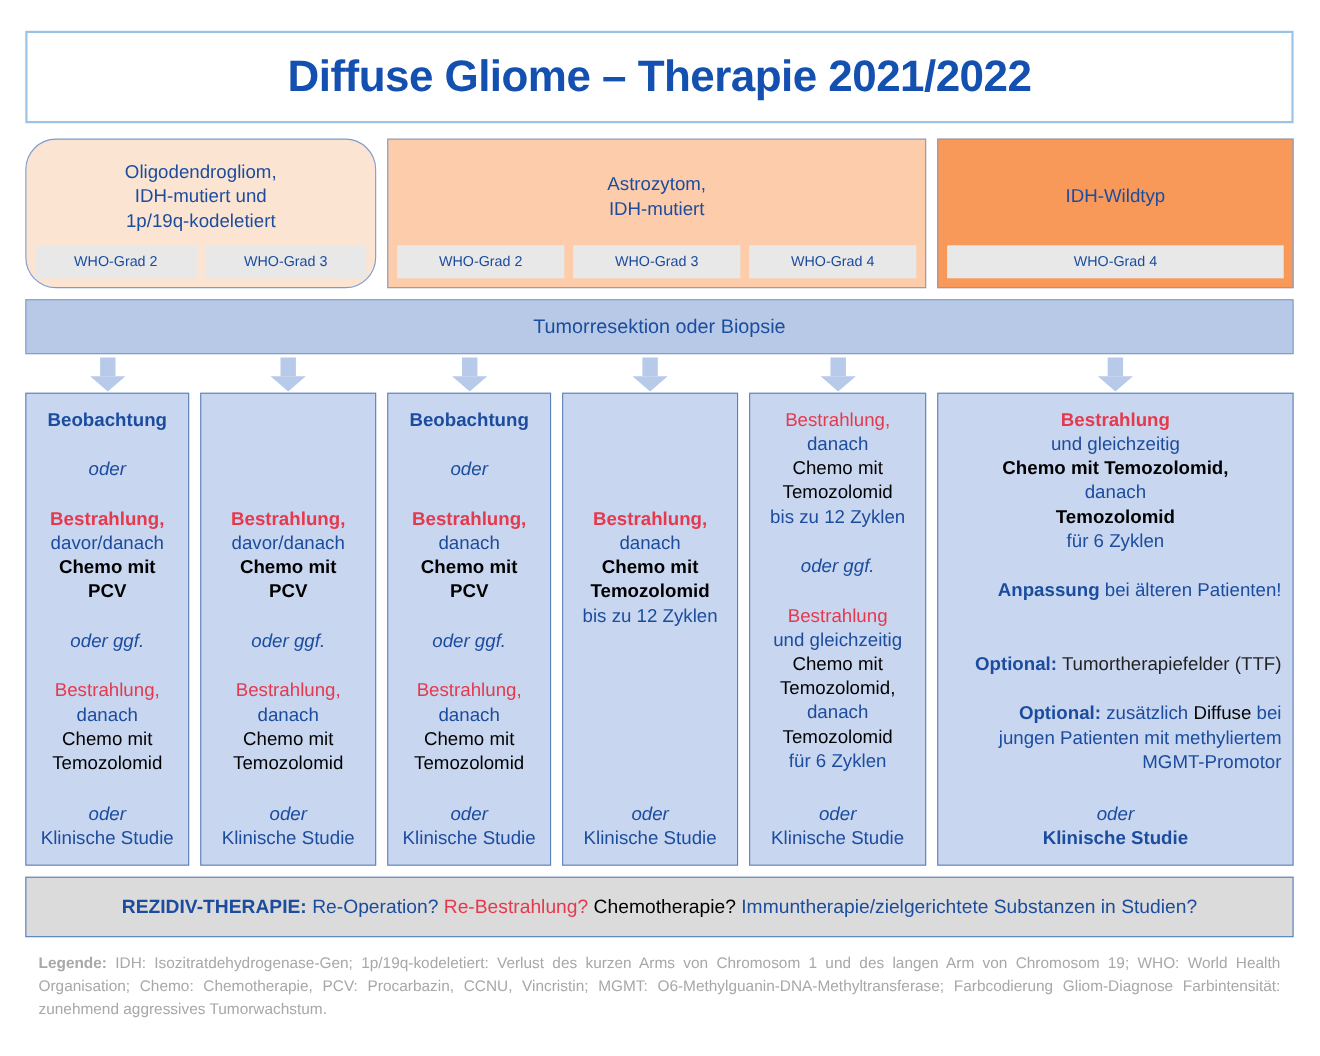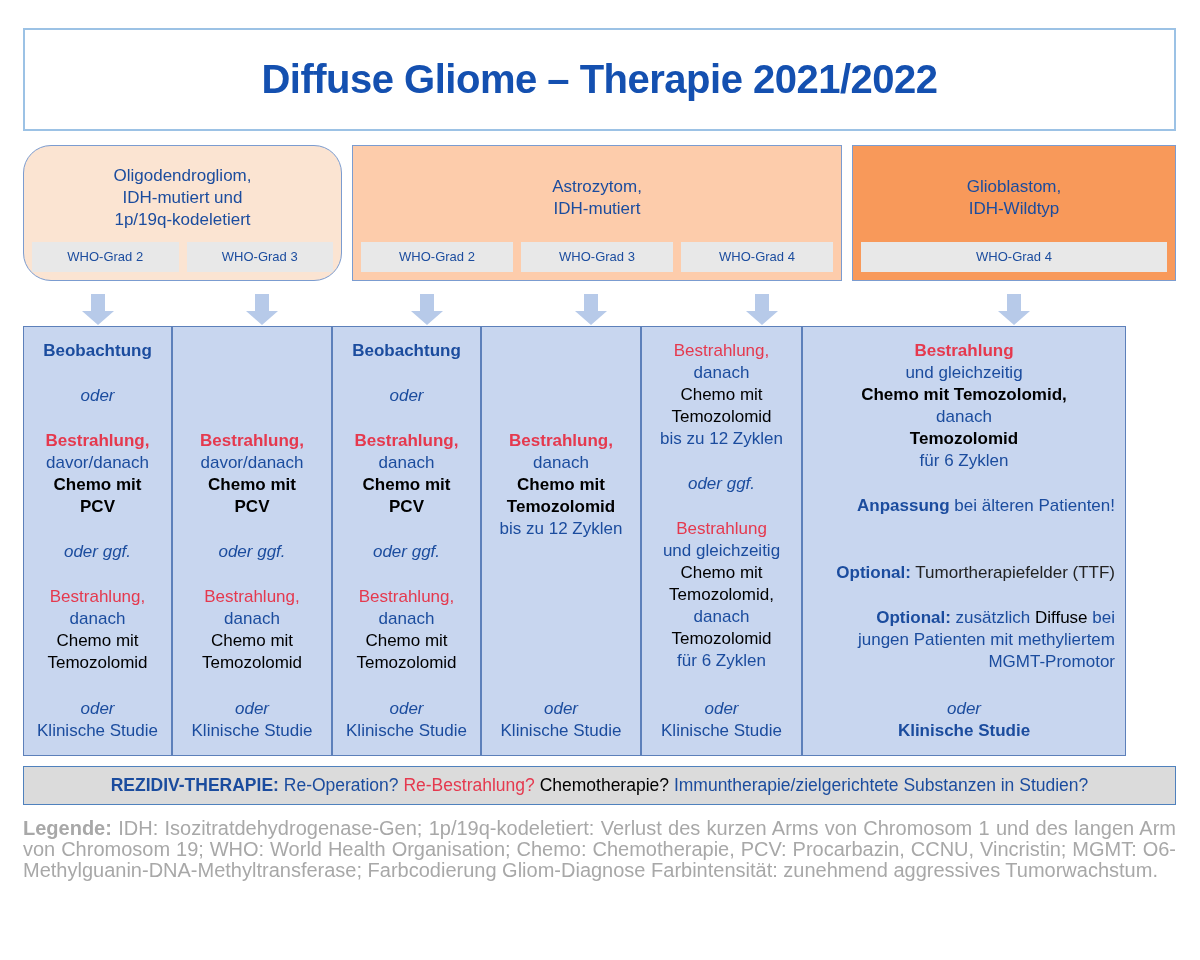--- a/index.html
+++ b/index.html
@@ -1,21 +1,21 @@
 <!DOCTYPE html>
 <html lang="de"><head>
 <meta charset="utf-8">
 <style>
   html,body{margin:0;padding:0;background:#ffffff;}
   body{width:1200px;height:960px;overflow:hidden;
        font-family:"Liberation Sans","DejaVu Sans",sans-serif;color:#1b4c9e;}
   .page{width:1153px;margin:28px 24px 0 23px;}
 
   
-  .title-box{height:103px;border:2px solid #9cc2e5;box-sizing:border-box;
+  .title-box{height:84px;border:2px solid #9cc2e5;box-sizing:border-box;
              display:flex;align-items:center;justify-content:center;margin-bottom:14px;}
   .title-box h1{margin:0;font-size:40px;font-weight:bold;color:#1450b0;letter-spacing:-.5px;}
 
   
   .header-row{display:grid;grid-template-columns:319px 490px 324px;column-gap:10px;margin-bottom:10px;}
   .hgroup{height:136px;border:1px solid #7b9cd0;box-sizing:border-box;
           display:flex;flex-direction:column;padding:8px;}
   .g1{background:#fbe4d2;border-radius:28px;}
   .g2{background:#fdccab;}
   .g3{background:#f8995a;}
@@ -34,39 +34,39 @@
           column-gap:10px;height:35px;}
   .acell{display:flex;align-items:flex-start;justify-content:center;padding-top:3px;}
   .arrow{position:relative;width:32px;height:31px;}
   .arrow .shaft{position:absolute;left:9px;top:0;width:14px;height:17px;background:#b7cae9;}
   .arrow .head{position:absolute;left:0;top:17px;width:0;height:0;
                border-left:16px solid transparent;border-right:16px solid transparent;
                border-top:14px solid #b7cae9;}
 
   
   .cols{display:grid;grid-template-columns:149px 160px 149px 160px 161px 324px;
-        margin-bottom:10px;}
+        column-gap:10px;margin-bottom:10px;}
   .t-col{height:430px;background:#c8d6ef;border:1px solid #5d80ba;box-sizing:border-box;
          display:flex;flex-direction:column;padding:13px 5px;
          font-size:17px;line-height:22px;text-align:center;color:#1b4c9e;}
   .blk + .blk{margin-top:23px;}
   .blk.left{text-align:right;padding:0 5px;}
   .b{font-weight:bold;}
   .i{font-style:italic;}
   .c-red{color:#e5394e;}
   .c-green{color:#000000;}
   .c-black{color:#222222;}
 
   
-  .rezidiv{height:39px;background:#dbdbdb;border:1px solid #4f81bd;box-sizing:border-box;
+  .rezidiv{height:55px;background:#dbdbdb;border:1px solid #4f81bd;box-sizing:border-box;
            display:flex;align-items:center;justify-content:center;
            font-size:17.5px;color:#1b4c9e;margin-bottom:13px;}
 
   
-  .legend{margin:0;font-size:20px;line-height:21px;color:#a8a8a8;text-align:justify;}
+  .legend{margin:12px;font-size:14px;line-height:21px;color:#a8a8a8;text-align:justify;}
   .legend .lbl{font-weight:bold;}
   .attribution{margin:10px 0 0 0;font-size:17px;color:#3d3d3d;text-align:right;}
 </style>
 </head>
 <body>
 
 <div class="page">
 
   <div class="title-box">
     <h1>Diffuse Gliome – Therapie 2021/2022</h1>
@@ -90,29 +90,31 @@
           <div>IDH-mutiert</div>
         </div>
       <div class="grades" style="grid-template-columns: repeat(3, 1fr);">
           <div class="chip">WHO-Grad 2</div>
           <div class="chip">WHO-Grad 3</div>
           <div class="chip">WHO-Grad 4</div>
         </div>
     </div>
     <div class="hgroup g3">
       <div class="hlines">
-          <div>Glioblastom,</div>
           <div>IDH-Wildtyp</div>
         </div>
       <div class="grades" style="grid-template-columns: repeat(1, 1fr);">
           <div class="chip">WHO-Grad 4</div>
         </div>
     </div>
   </div>
 
+  <div class="bar">
+    <span>Tumorresektion oder Biopsie</span>
+  </div>
 
   <div class="arrows">
     <div class="acell">
         <span class="arrow">
           <span class="shaft"></span>
           <span class="head"></span>
         </span>
       </div>
     <div class="acell">
         <span class="arrow">

